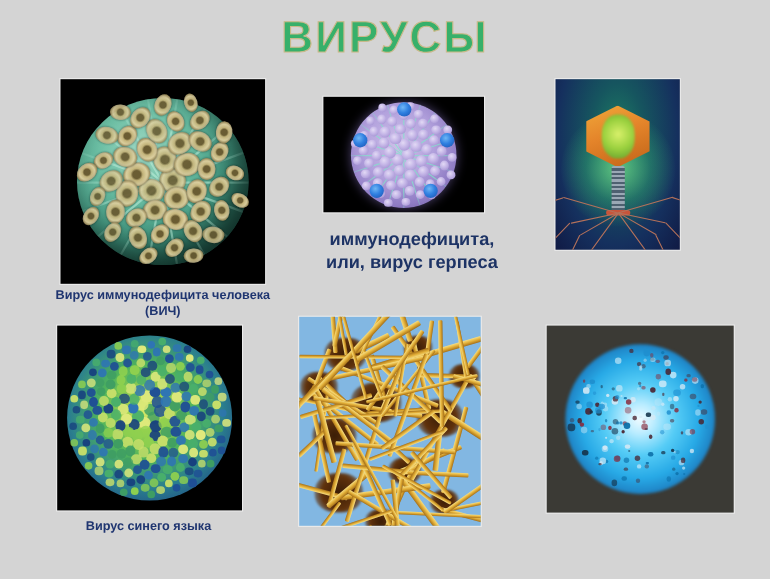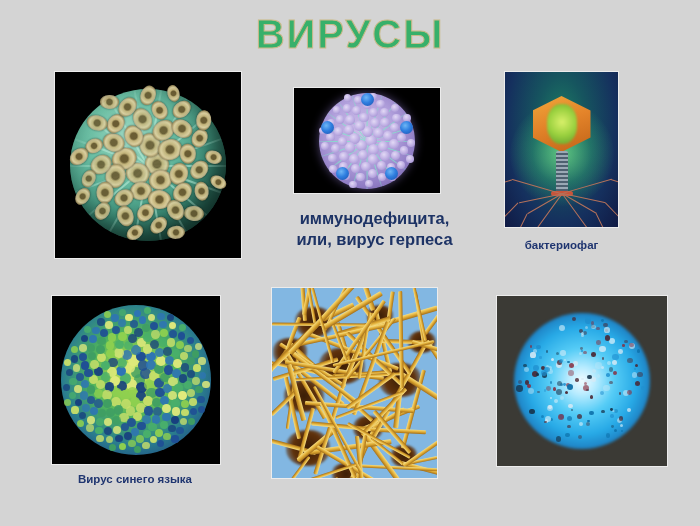--- a/index.html
+++ b/index.html
@@ -296,20 +296,22 @@
         <div class="spike" style="width: 20.1945px; height: 14.8051px; left: 14.0543px; top: 76.5304px; transform: rotate(322.687deg); opacity: 0.99;"></div>
         <div class="spike" style="width: 19.9519px; height: 14.5793px; left: 138.804px; top: 40.6781px; transform: rotate(94.813deg); opacity: 0.98;"></div>
         <div class="spike" style="width: 18.2348px; height: 13.2813px; left: 71.1996px; top: 153.651px; transform: rotate(323.517deg); opacity: 0.97;"></div>
         <div class="spike" style="width: 18.6777px; height: 13.56px; left: 45.423px; top: 22.9148px; transform: rotate(1.91402deg); opacity: 0.92;"></div>
         <div class="spike" style="width: 16.8733px; height: 12.2109px; left: 154.62px; top: 103.753px; transform: rotate(209.575deg); opacity: 1;"></div>
         <div class="spike" style="width: 17.6892px; height: 12.7608px; left: 18.7819px; top: 117.716px; transform: rotate(124.541deg); opacity: 0.95;"></div>
         <div class="spike" style="width: 17.2225px; height: 12.3852px; left: 110.215px; top: 14.6975px; transform: rotate(254.71deg); opacity: 0.98;"></div>
         <div class="spike" style="width: 18.0012px; height: 12.9049px; left: 112.345px; top: 153.6px; transform: rotate(175.615deg); opacity: 0.93;"></div>
       </div>
   </div>
+  <div class="caption" id="cap-hiv">Вирус иммунодефицита человека
+(ВИЧ)</div>
 
   <div class="pic" id="pic-papilloma">
     <div class="core"></div>
     <div class="mesh" id="pap-mesh">
         <i style="transform: rotate(0deg);"></i>
         <i style="transform: rotate(18deg);"></i>
         <i style="transform: rotate(36deg);"></i>
         <i style="transform: rotate(54deg);"></i>
         <i style="transform: rotate(72deg);"></i>
         <i style="transform: rotate(90deg);"></i>
@@ -409,21 +411,20 @@
         <div class="leg" style="width: 50px; left: 56.5px; top: 121px; transform: rotate(126deg);"></div>
         <div class="leg" style="width: 52px; left: 56.5px; top: 121px; transform: rotate(-16deg);"></div>
         <div class="leg" style="width: 28.6px; left: 106.486px; top: 106.667px; transform: rotate(18deg);"></div>
         <div class="leg" style="width: 44px; left: 56.5px; top: 121px; transform: rotate(12deg);"></div>
         <div class="leg" style="width: 24.2px; left: 99.5385px; top: 130.148px; transform: rotate(46deg);"></div>
         <div class="leg" style="width: 40px; left: 56.5px; top: 121px; transform: rotate(30deg);"></div>
         <div class="leg" style="width: 22px; left: 91.141px; top: 141px; transform: rotate(64deg);"></div>
         <div class="leg" style="width: 50px; left: 56.5px; top: 121px; transform: rotate(54deg);"></div>
       </div>
   </div>
-  <div class="caption" id="cap-phage">бактериофаг</div>
 
   <div class="pic" id="pic-blue">
     <div class="core"></div>
     <div id="blue-blobs">
         <div class="blob" style="width: 11.2804px; height: 11.2804px; left: 81.873px; top: 78.3598px; background: rgb(63, 158, 99); opacity: 0.77;"></div>
         <div class="blob" style="width: 11.1197px; height: 11.1197px; left: 73.9532px; top: 82.5506px; background: rgb(224, 234, 124); opacity: 0.95;"></div>
         <div class="blob" style="width: 11.009px; height: 11.009px; left: 79.1822px; top: 70.6697px; background: rgb(63, 158, 99); opacity: 0.82;"></div>
         <div class="blob" style="width: 10.9191px; height: 10.9191px; left: 84.1961px; top: 85.9171px; background: rgb(23, 64, 127); opacity: 0.95;"></div>
         <div class="blob" style="width: 10.8413px; height: 10.8413px; left: 68.2007px; top: 76.7437px; background: rgb(73, 176, 107); opacity: 0.93;"></div>
         <div class="blob" style="width: 10.7717px; height: 10.7717px; left: 88.4455px; top: 72.36px; background: rgb(31, 79, 149); opacity: 0.81;"></div>

